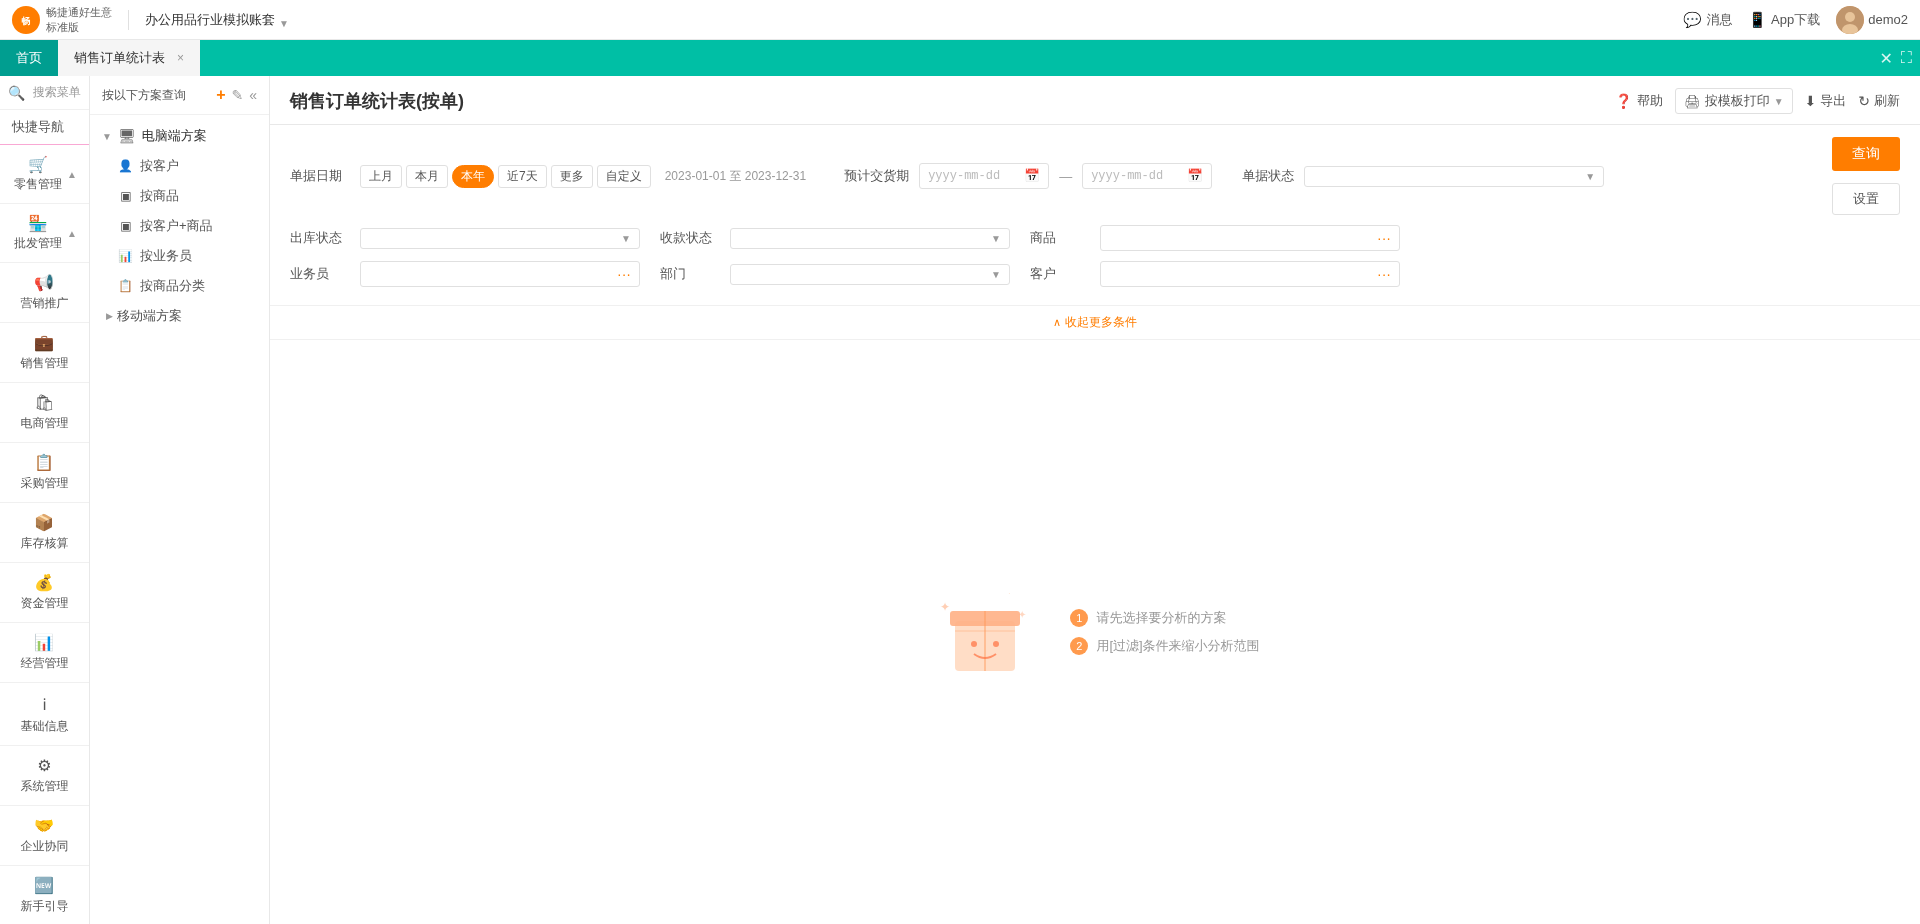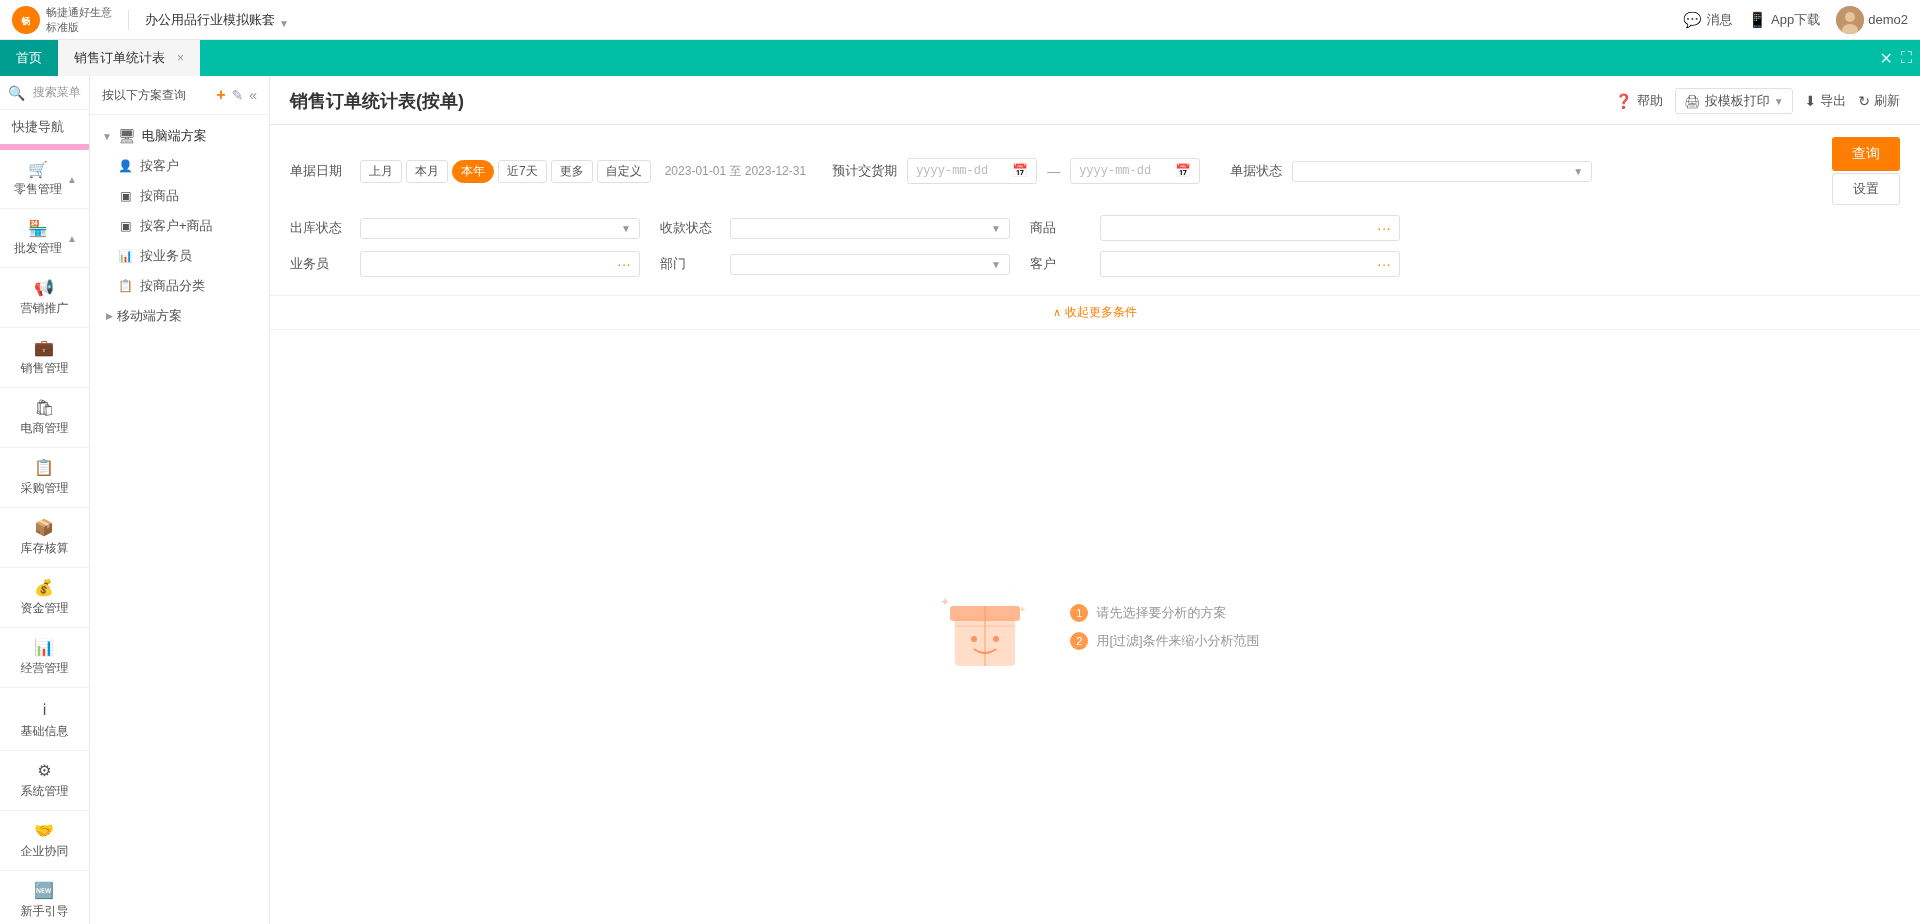--- a/index.html
+++ b/index.html
@@ -175,21 +175,21 @@
     }
     .arrow-indicator {
       font-size: 10px;
       color: #999;
     }
     .sidebar-nav-item {
       padding: 8px 12px;
       font-size: 13px;
       color: #555;
       cursor: pointer;
-      border-bottom: 6px solid #f9a8d4;
+      border-bottom: 1px solid #f9a8d4;
       display: flex;
       align-items: center;
       justify-content: space-between;
     }
 
     
     .content-area {
       flex: 1;
       display: flex;
       overflow: hidden;
@@ -418,21 +418,21 @@
       border: 1px solid #e0e0e0;
       padding: 6px 14px;
       border-radius: 3px;
       font-size: 13px;
       cursor: pointer;
     }
 
     .action-buttons {
       display: flex;
       flex-direction: column;
-      gap: 2px;
+      gap: 12px;
       margin-left: auto;
     }
 
     
     .collapse-bar {
       display: flex;
       align-items: center;
       justify-content: center;
       padding: 8px;
       background: #fff;
@@ -706,21 +706,21 @@
             <div class="filter-date-btns">
               <button class="date-btn">上月</button>
               <button class="date-btn">本月</button>
               <button class="date-btn active">本年</button>
               <button class="date-btn">近7天</button>
               <button class="date-btn">更多</button>
               <button class="date-btn">自定义</button>
             </div>
             <span class="date-range-text">2023-01-01 至 2023-12-31</span>
 
-            <span class="filter-label" style="margin-left:16px;min-width:auto;">预计交货期</span>
+            <span class="filter-label" style="margin-left:28px;min-width:auto;">预计交货期</span>
             <div class="date-input-field">
               <span style="color:#bbb;font-size:12px;">yyyy-mm-dd</span>
               <span class="cal-icon">📅</span>
             </div>
             <span class="date-sep">—</span>
             <div class="date-input-field">
               <span style="color:#bbb;font-size:12px;">yyyy-mm-dd</span>
               <span class="cal-icon">📅</span>
             </div>
 

